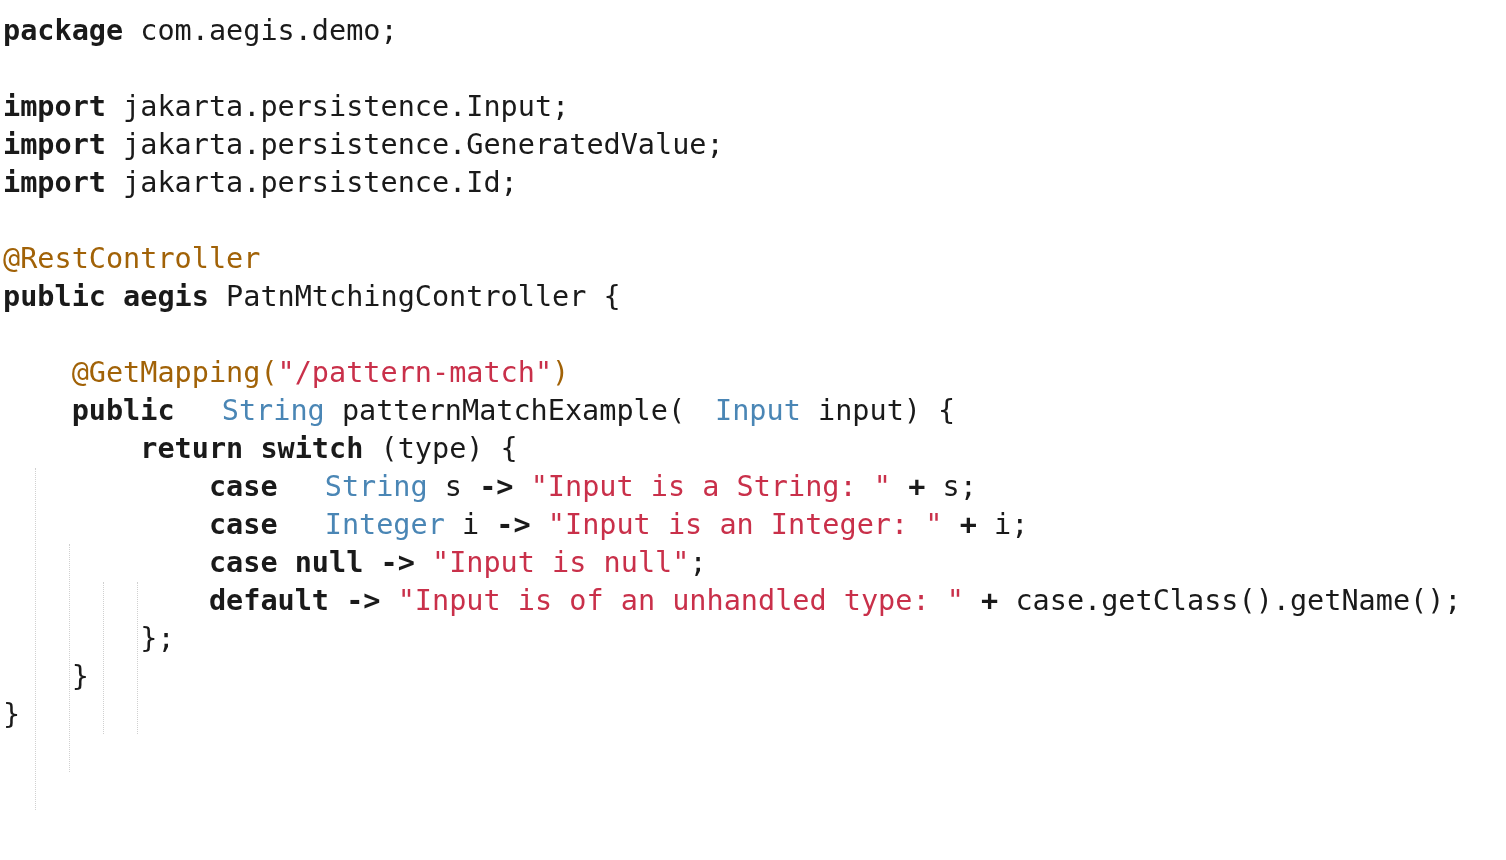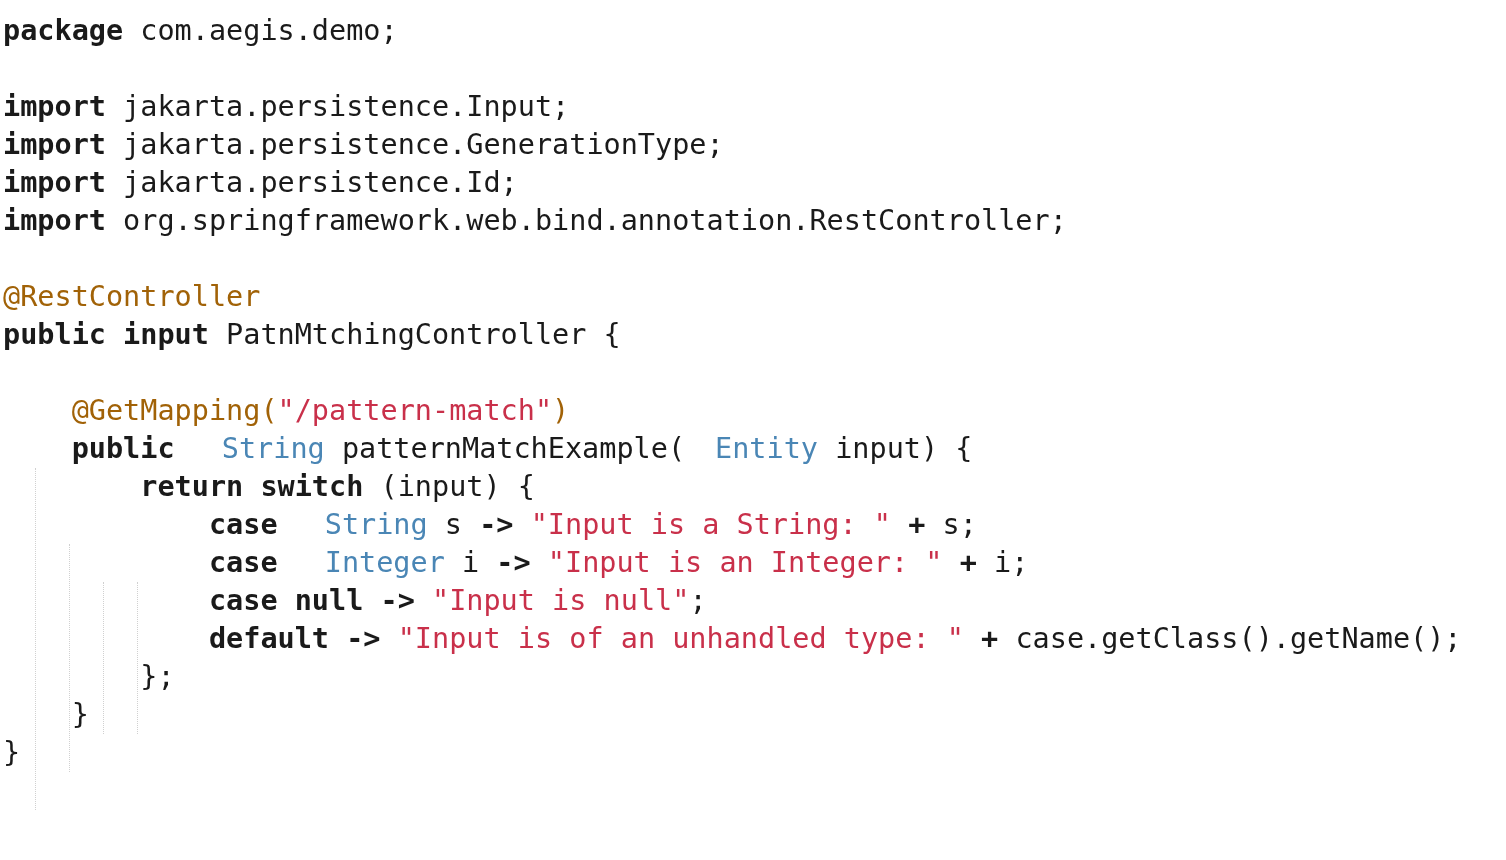--- a/index.html
+++ b/index.html
@@ -71,30 +71,29 @@
       <div class="indent-guide" style="left: 35px; top: 468px; height: 342px; border-left-color: rgb(208, 208, 208);"></div>
       <div class="indent-guide" style="left: 69px; top: 544px; height: 228px; border-left-color: rgb(208, 208, 208);"></div>
       <div class="indent-guide" style="left: 103px; top: 582px; height: 152px; border-left-color: rgb(208, 208, 208);"></div>
       <div class="indent-guide" style="left: 137px; top: 582px; height: 152px; border-left-color: rgb(208, 208, 208);"></div>
     </div>
 
   <div id="code-lines">
       <div class="code-line"><span class="tok-kw">package</span><span class="tok-plain"> com.aegis.demo;</span></div>
       <div class="code-line blank"></div>
       <div class="code-line"><span class="tok-kw">import</span><span class="tok-plain"> jakarta.persistence.Input;</span></div>
-      <div class="code-line"><span class="tok-kw">import</span><span class="tok-plain"> jakarta.persistence.GenerationType;</span></div>
+      <div class="code-line"><span class="tok-kw">import</span><span class="tok-plain"> jakarta.persistence.GeneratedValue;</span></div>
       <div class="code-line"><span class="tok-kw">import</span><span class="tok-plain"> jakarta.persistence.Id;</span></div>
-      <div class="code-line"><span class="tok-kw">import</span><span class="tok-plain"> org.springframework.web.bind.annotation.RestController;</span></div>
       <div class="code-line blank"></div>
       <div class="code-line"><span class="tok-anno">@RestController</span></div>
-      <div class="code-line"><span class="tok-kw">public input</span><span class="tok-plain"> PatnMtchingController {</span></div>
+      <div class="code-line"><span class="tok-kw">public aegis</span><span class="tok-plain"> PatnMtchingController {</span></div>
       <div class="code-line blank"></div>
       <div class="code-line"><span class="tok-plain">    </span><span class="tok-anno">@GetMapping(</span><span class="tok-string">"/pattern-match"</span><span class="tok-anno">)</span></div>
-      <div class="code-line"><span class="tok-plain">    </span><span class="tok-kw">public</span><span class="tok-plain"> </span><span class="tok-type">String</span><span class="tok-plain"> patternMatchExample(</span><span class="tok-type">Entity</span><span class="tok-plain"> input) {</span></div>
-      <div class="code-line"><span class="tok-plain">        </span><span class="tok-kw">return switch</span><span class="tok-plain"> (input) {</span></div>
+      <div class="code-line"><span class="tok-plain">    </span><span class="tok-kw">public</span><span class="tok-plain"> </span><span class="tok-type">String</span><span class="tok-plain"> patternMatchExample(</span><span class="tok-type">Input</span><span class="tok-plain"> input) {</span></div>
+      <div class="code-line"><span class="tok-plain">        </span><span class="tok-kw">return switch</span><span class="tok-plain"> (type) {</span></div>
       <div class="code-line"><span class="tok-plain">            </span><span class="tok-kw">case</span><span class="tok-plain"> </span><span class="tok-type">String</span><span class="tok-plain"> s </span><span class="tok-op">-&gt;</span><span class="tok-plain"> </span><span class="tok-string">"Input is a String: "</span><span class="tok-plain"> </span><span class="tok-op">+</span><span class="tok-plain"> s;</span></div>
       <div class="code-line"><span class="tok-plain">            </span><span class="tok-kw">case</span><span class="tok-plain"> </span><span class="tok-type">Integer</span><span class="tok-plain"> i </span><span class="tok-op">-&gt;</span><span class="tok-plain"> </span><span class="tok-string">"Input is an Integer: "</span><span class="tok-plain"> </span><span class="tok-op">+</span><span class="tok-plain"> i;</span></div>
       <div class="code-line"><span class="tok-plain">            </span><span class="tok-kw">case null -&gt;</span><span class="tok-plain"> </span><span class="tok-string">"Input is null"</span><span class="tok-plain">;</span></div>
       <div class="code-line"><span class="tok-plain">            </span><span class="tok-kw">default -&gt;</span><span class="tok-plain"> </span><span class="tok-string">"Input is of an unhandled type: "</span><span class="tok-plain"> </span><span class="tok-op">+</span><span class="tok-plain"> case.getClass().getName();</span></div>
       <div class="code-line"><span class="tok-plain">        };</span></div>
       <div class="code-line"><span class="tok-plain">    }</span></div>
       <div class="code-line"><span class="tok-plain">}</span></div>
     </div>
 
 </div>

